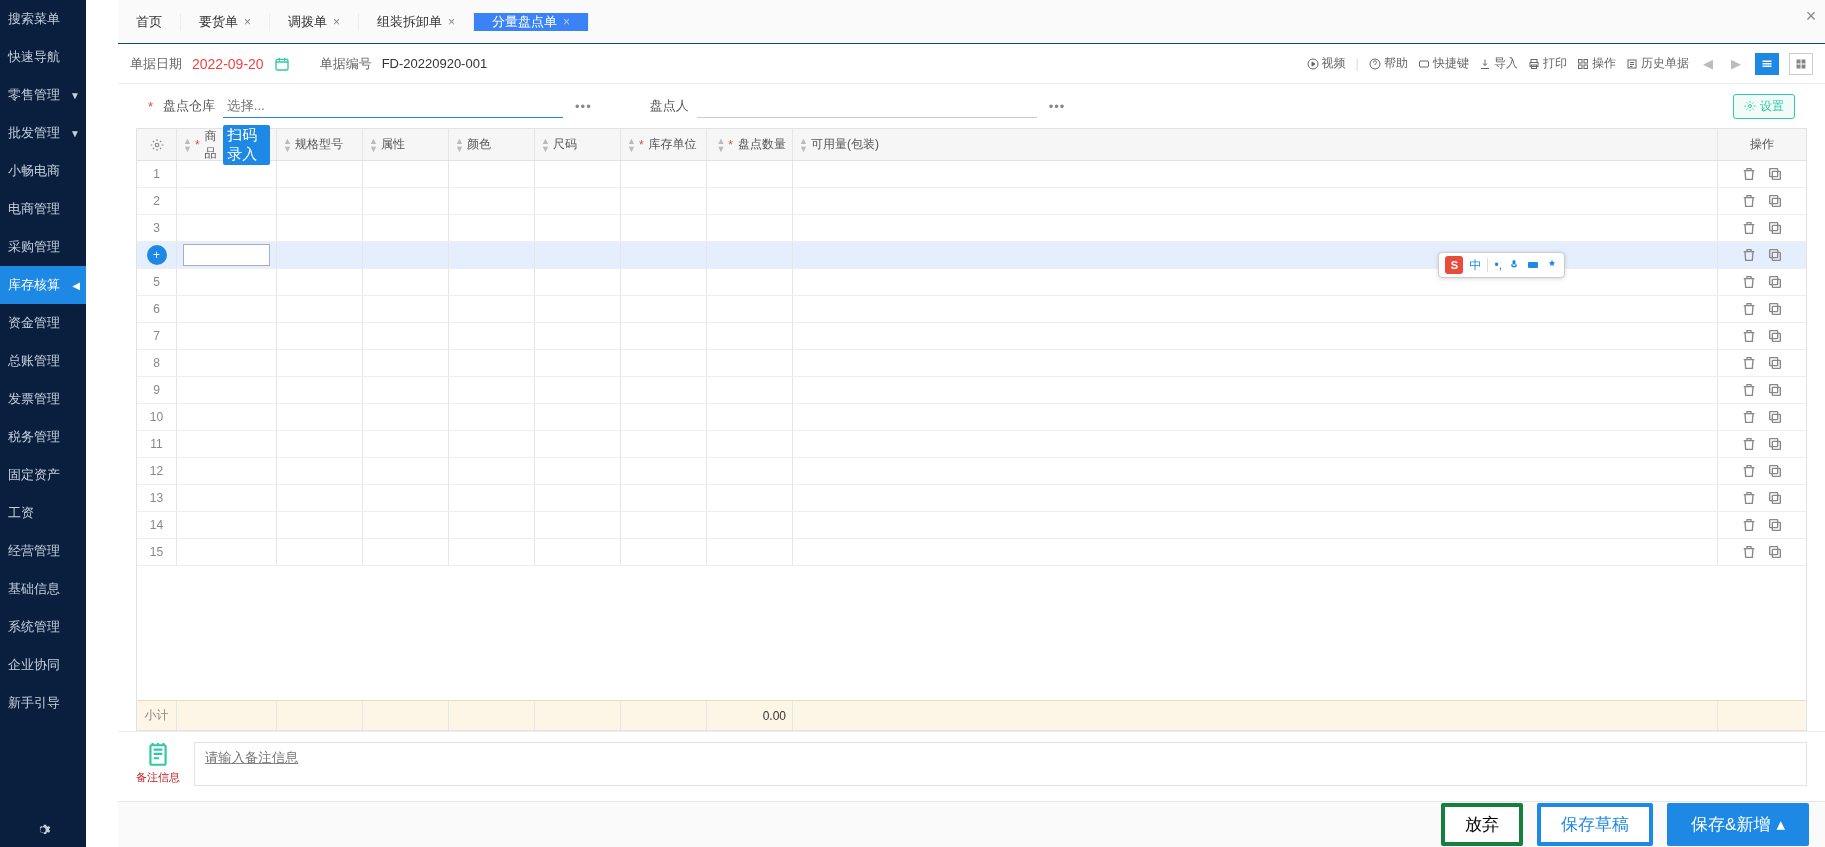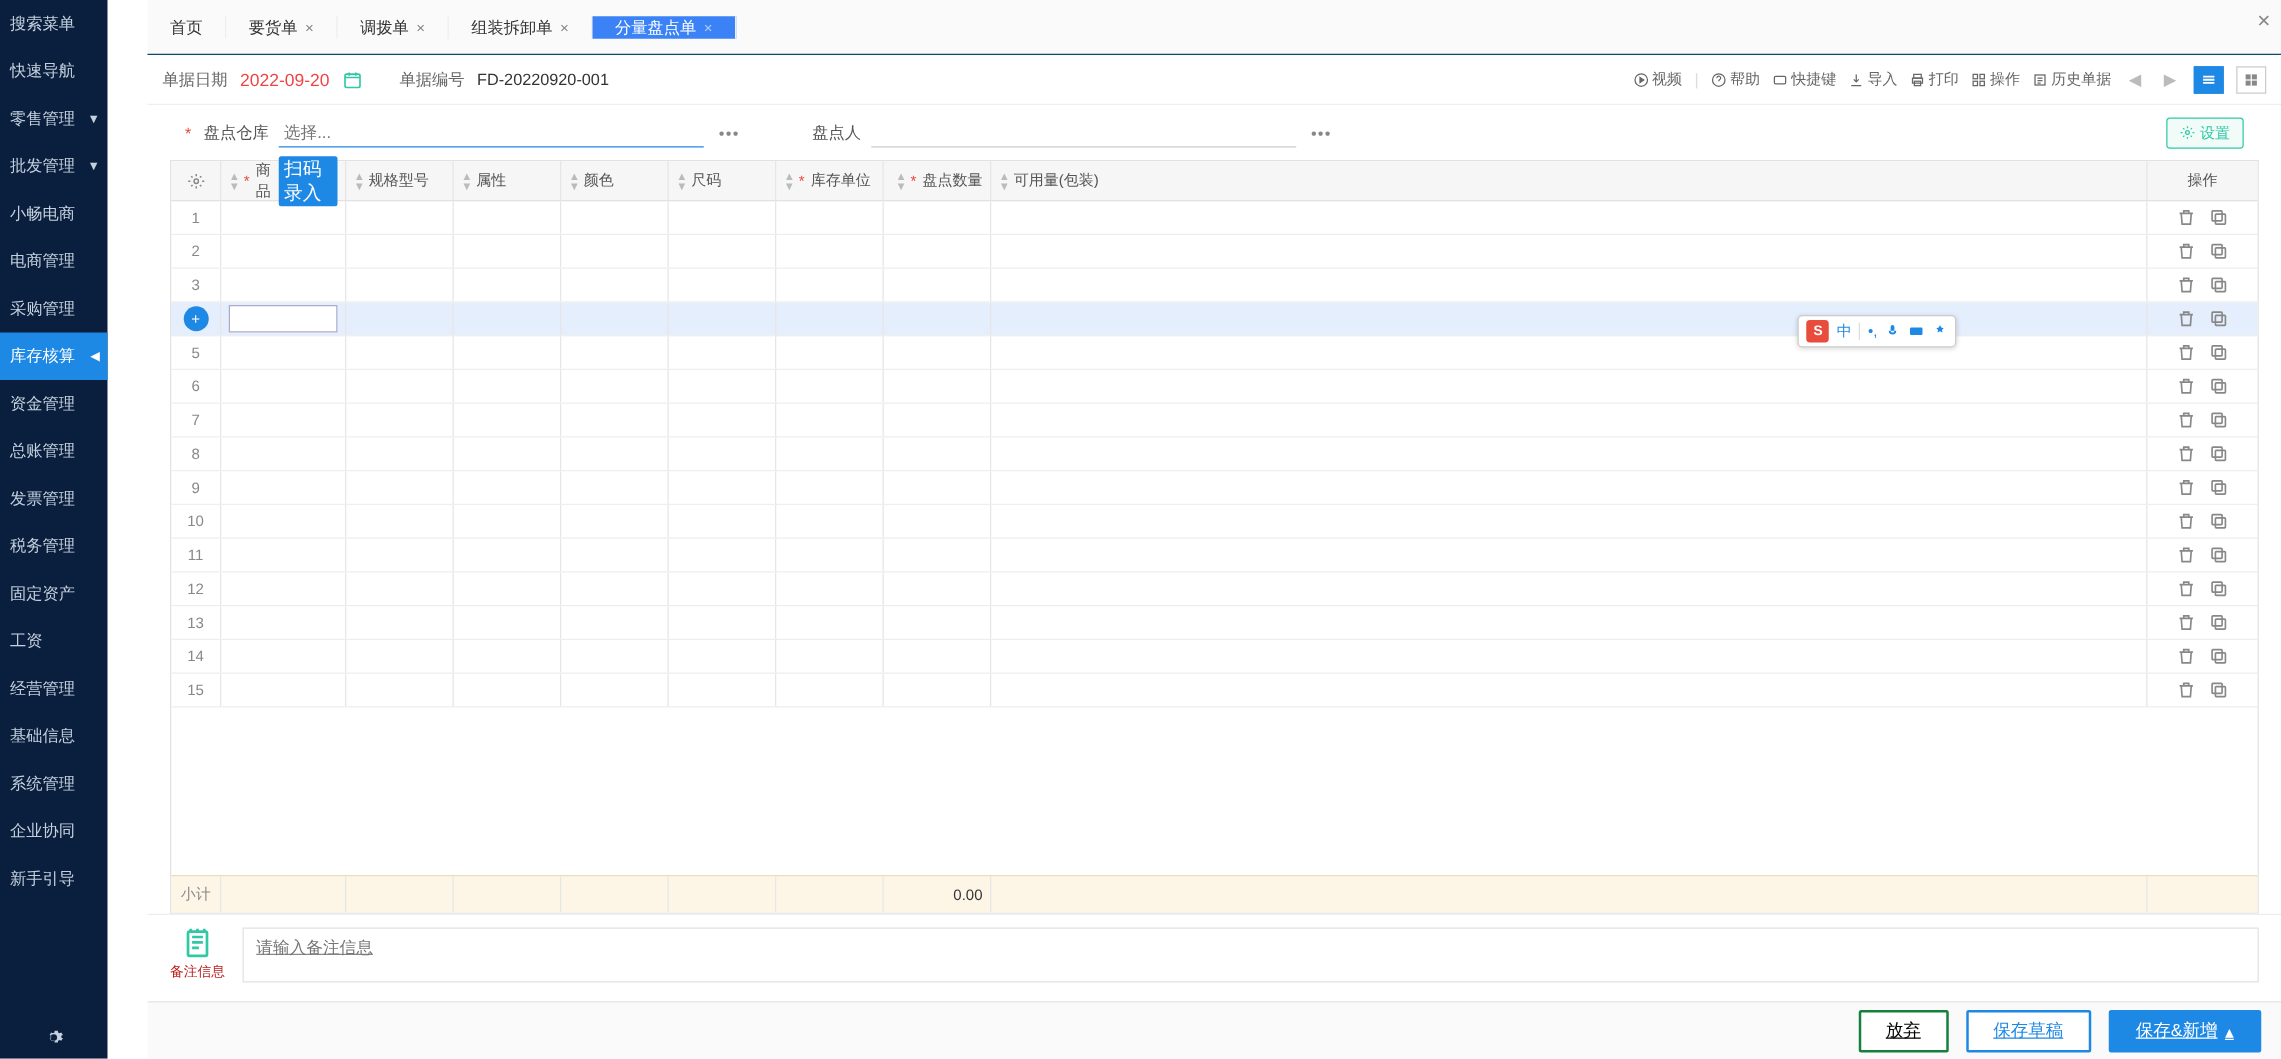--- a/index.html
+++ b/index.html
@@ -75,21 +75,21 @@
 .gfoot { display: flex; height: 30px; background: #fdf6e7; border-top: 1px solid #e8deb9; font-size: 12px; }
 
 
 .remark { display: flex; align-items: flex-start; padding: 10px 18px; gap: 14px; border-top: 1px solid #eee; height: 70px; }
 .remark-icon-box { display: flex; flex-direction: column; align-items: center; gap: 2px; color: #b91c1c; }
 .remark-icon { color: #30c8a6; }
 .remark-input { flex: 1; height: 44px; border: 1px solid #e2e2e2; padding: 6px 10px; resize: none; outline: none; font-family: inherit; color: #888; text-decoration: underline; }
 
 
 .footer { height: 46px; border-top: 1px solid #e5e5e5; display: flex; align-items: center; justify-content: flex-end; padding: 0 16px; gap: 14px; background: #fafafa; }
-.btn { padding: 6px 20px; border: 2px solid #15803d; background: #fff; cursor: pointer; border-radius: 2px; font-size: 14px; text-decoration: underline; }
+.btn { padding: 6px 20px; border: 4px solid #15803d; background: #fff; cursor: pointer; border-radius: 2px; font-size: 17px; }
 .btn.link { color: #1e88e5; border-color: #1e88e5; }
 .btn.primary { background: #1e88e5; color: #fff; border-color: #1e88e5; display: flex; align-items: center; gap: 6px; }
 
 
 .ime-bar { position: absolute; right: 260px; top: 252px; height: 26px; background: #fff; border: 1px solid #ccc; border-radius: 4px; display: flex; align-items: center; gap: 6px; padding: 0 6px; box-shadow: 0 1px 4px rgba(0,0,0,.15); font-size: 12px; }
 .ime-logo { width: 18px; height: 18px; background: #e74c3c; border-radius: 3px; color: #fff; display: flex; align-items: center; justify-content: center; font-weight: bold; font-size: 11px; }
 .ime-sep { width: 1px; height: 14px; background: #ddd; }
 .ime-ic { color: #1e88e5; }
 
 svg { display: block; }

